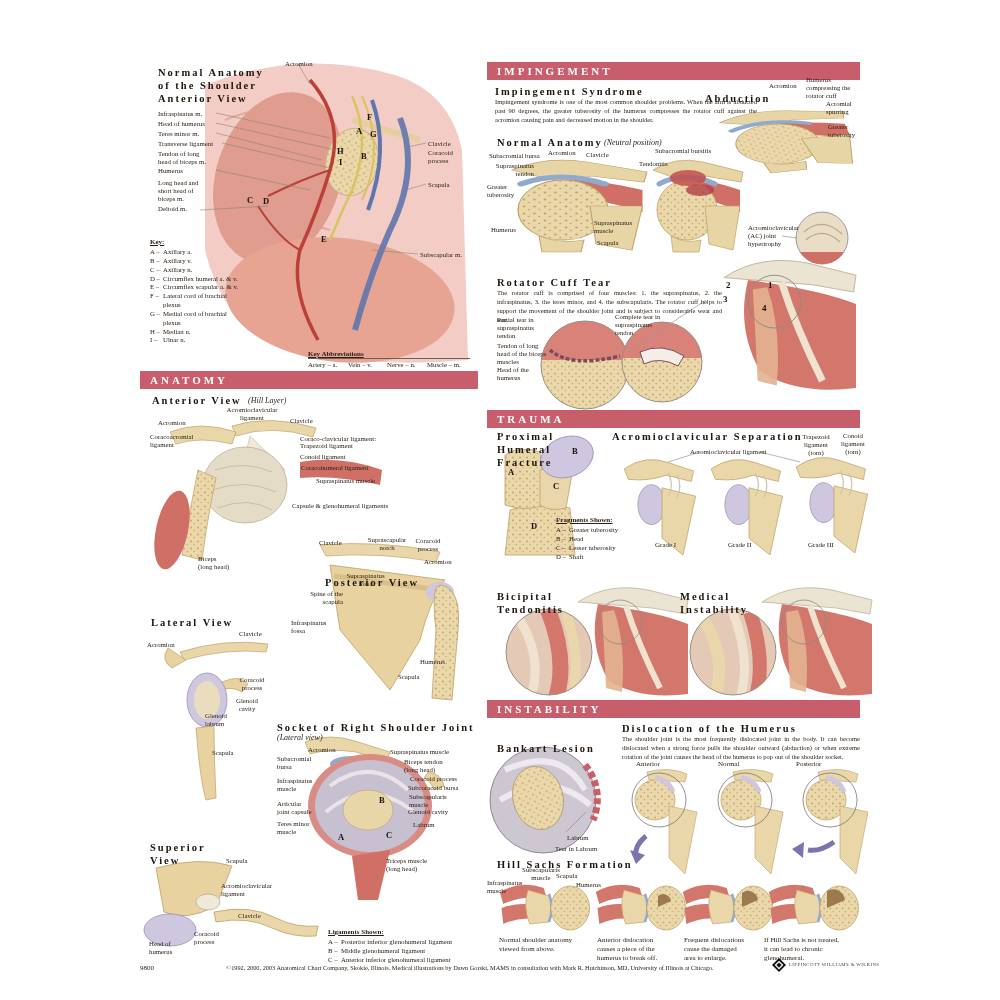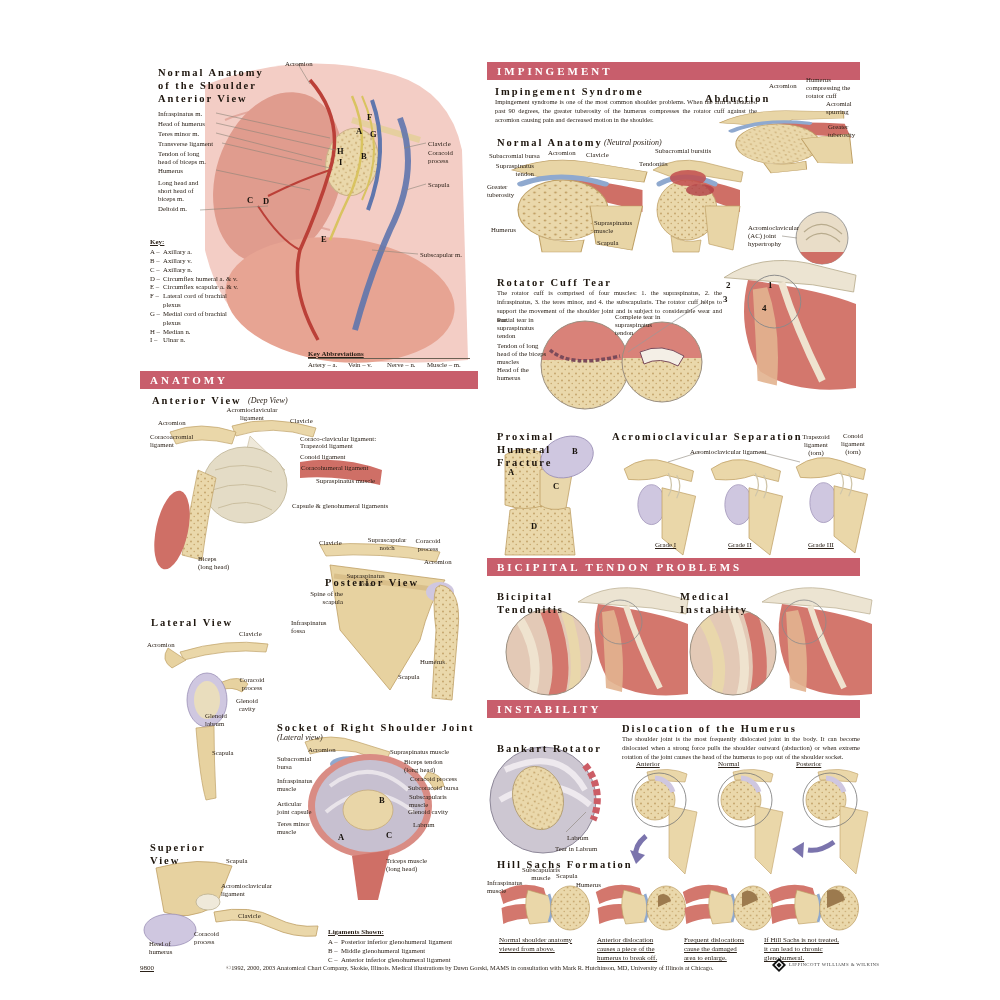--- a/index.html
+++ b/index.html
@@ -5,21 +5,21 @@
 <style>
   html,body{margin:0;padding:0;background:#ffffff;}
   #poster{position:relative;width:1000px;height:1000px;background:#ffffff;overflow:hidden;
           font-family:"Liberation Serif",serif;color:#2b2118;}
   .layer{position:absolute;inset:0;pointer-events:none;}
   .artsvg{position:absolute;left:0;top:0;}
   .lbl{position:absolute;font:6.8px/1.18 "Liberation Serif",serif;color:#2b2118;white-space:pre-line;}
   .h2{font:bold 10.5px/1.25 "Liberation Serif",serif;letter-spacing:2px;color:#1d150d;}
   .h2i{font:italic 8px/1.2 "Liberation Serif",serif;letter-spacing:0;}
   .par{font:6.5px/1.4 "Liberation Serif",serif;text-align:justify;}
-  .cap{font:7px/1.3 "Liberation Serif",serif;text-decoration:underline;}
+  .cap{font:7px/1.3 "Liberation Serif",serif;}
   .letter{font:bold 8.5px/1 "Liberation Serif",serif;color:#17120c;}
   .num{font:bold 9px/1 "Liberation Serif",serif;color:#17120c;}
   .kt{font:bold 7px/1.3 "Liberation Serif",serif;text-decoration:underline;margin-bottom:1px;}
   .krow{display:flex;font:6.8px/1.3 "Liberation Serif",serif;}
   .kk{width:13px;flex:none;}
   .kv{flex:1;}
   .keyblock{position:absolute;}
   .banner{position:absolute;height:18px;background:#c85e6c;color:#fff;
           font:bold 11px/18px "Liberation Serif",serif;letter-spacing:3px;padding-left:10px;box-sizing:border-box;}
   .title{position:absolute;top:24px;left:0;width:100%;text-align:center;
@@ -242,21 +242,21 @@
     <use href="#hsfig" transform="translate(681,878) scale(.88,1)"></use>
     <use href="#hsfig" transform="translate(767,878) scale(.88,1)"></use>
     <path d="M658,896 a8,8 0 0 1 13,5 l-13,6 z" fill="#9c7a4e"></path>
     <path d="M742,893 a10,10 0 0 1 16,7 l-16,7 z" fill="#9c7a4e"></path>
     <path d="M827,891 a12,12 0 0 1 18,9 l-18,8 z" fill="#9c7a4e"></path>
   </svg>
 
 
   <div class="banner" style="left:140px;top:371px;width:338px">ANATOMY</div>
   <div class="banner" style="left:487px;top:62px;width:373px">IMPINGEMENT</div>
-  <div class="banner" style="left:487px;top:558px;width:373px">BICIPITAL TENDON PROBLEMS</div>
+  <div class="banner" style="left:487px;top:410px;width:373px">TRAUMA</div>
   <div class="banner" style="left:487px;top:700px;width:373px">INSTABILITY</div>
 
   <div class="layer">
       <span class="lbl h2" style="left: 158px; top: 66px;">Normal Anatomy
 of the Shoulder
 Anterior View</span>
       <span class="lbl" style="left: 285px; top: 60px;">Acromion</span>
       <span class="lbl" style="left: 158px; top: 110px;">Infraspinatus m.</span>
       <span class="lbl" style="left: 158px; top: 120px;">Head of humerus</span>
       <span class="lbl" style="left: 158px; top: 130px;">Teres minor m.</span>
@@ -283,21 +283,21 @@
       <span class="lbl letter" style="left: 263px; top: 197px;">D</span>
       <span class="lbl letter" style="left: 321px; top: 235px;">E</span>
       <span class="lbl kt" style="left: 308px; top: 350px;">Key Abbreviations</span>
       <span class="lbl" style="left: 308px; top: 361px;">Artery – a.</span>
       <span class="lbl" style="left: 348px; top: 361px;">Vein – v.</span>
       <span class="lbl" style="left: 387px; top: 361px;">Nerve – n.</span>
       <span class="lbl" style="left: 427px; top: 361px;">Muscle – m.</span>
     </div>
   <div class="layer">
       <span class="lbl h2" style="left: 152px; top: 394px;">Anterior View</span>
-      <span class="lbl h2i" style="left: 248px; top: 396px;">(Deep View)</span>
+      <span class="lbl h2i" style="left: 248px; top: 396px;">(Hill Layer)</span>
       <span class="lbl" style="left: 158px; top: 419px;">Acromion</span>
       <span class="lbl" style="left: 212px; top: 406px; width: 80px; text-align: center;">Acromioclavicular
 ligament</span>
       <span class="lbl" style="left: 290px; top: 417px;">Clavicle</span>
       <span class="lbl" style="left: 150px; top: 433px;">Coracoacromial
 ligament</span>
       <span class="lbl" style="left: 300px; top: 435px;">Coraco-clavicular ligament:</span>
       <span class="lbl" style="left: 300px; top: 442px;">Trapezoid ligament</span>
       <span class="lbl" style="left: 300px; top: 453px;">Conoid ligament</span>
       <span class="lbl" style="left: 301px; top: 464px;">Coracohumeral ligament</span>
@@ -434,21 +434,21 @@
       <span class="lbl cap" style="left: 728px; top: 541px;">Grade II</span>
       <span class="lbl cap" style="left: 808px; top: 541px;">Grade III</span>
     </div>
   <div class="layer">
       <span class="lbl h2" style="left: 497px; top: 590px;">Bicipital
 Tendonitis</span>
       <span class="lbl h2" style="left: 680px; top: 590px;">Medical
 Instability</span>
     </div>
   <div class="layer">
-      <span class="lbl h2" style="left: 497px; top: 742px;">Bankart Rotator</span>
+      <span class="lbl h2" style="left: 497px; top: 742px;">Bankart Lesion</span>
       <span class="lbl h2" style="left: 622px; top: 722px;">Dislocation of the Humerus</span>
       <span class="lbl par" style="left: 622px; top: 734px; width: 238px;">The shoulder joint is the most frequently dislocated joint in the body. It can become dislocated when a strong force pulls the shoulder outward (abduction) or when extreme rotation of the joint causes the head of the humerus to pop out of the shoulder socket.</span>
       <span class="lbl cap" style="left: 636px; top: 760px;">Anterior</span>
       <span class="lbl cap" style="left: 718px; top: 760px;">Normal</span>
       <span class="lbl cap" style="left: 796px; top: 760px;">Posterior</span>
       <span class="lbl" style="left: 567px; top: 834px;">Labrum</span>
       <span class="lbl" style="left: 555px; top: 845px;">Tear in Labrum</span>
       <span class="lbl h2" style="left: 497px; top: 858px;">Hill Sachs Formation</span>
       <span class="lbl" style="left: 515px; top: 866px; width: 52px; text-align: center;">Subscapularis
 muscle</span>
@@ -501,20 +501,39 @@
       </div>
       <div class="krow">
         <span class="kk">H –</span>
         <span class="kv">Median n.</span>
       </div>
       <div class="krow">
         <span class="kk">I –</span>
         <span class="kv">Ulnar n.</span>
       </div>
     </div>
+  <div class="keyblock" style="left:556px;top:516px;width:110px">
+      <div class="kt">Fragments Shown:</div>
+      <div class="krow">
+        <span class="kk">A –</span>
+        <span class="kv">Greater tuberosity</span>
+      </div>
+      <div class="krow">
+        <span class="kk">B –</span>
+        <span class="kv">Head</span>
+      </div>
+      <div class="krow">
+        <span class="kk">C –</span>
+        <span class="kv">Lesser tuberosity</span>
+      </div>
+      <div class="krow">
+        <span class="kk">D –</span>
+        <span class="kv">Shaft</span>
+      </div>
+    </div>
   <div class="keyblock" style="left:328px;top:928px;width:135px">
       <div class="kt">Ligaments Shown:</div>
       <div class="krow">
         <span class="kk">A –</span>
         <span class="kv">Posterior inferior glenohumeral ligament</span>
       </div>
       <div class="krow">
         <span class="kk">B –</span>
         <span class="kv">Middle glenohumeral ligament</span>
       </div>

